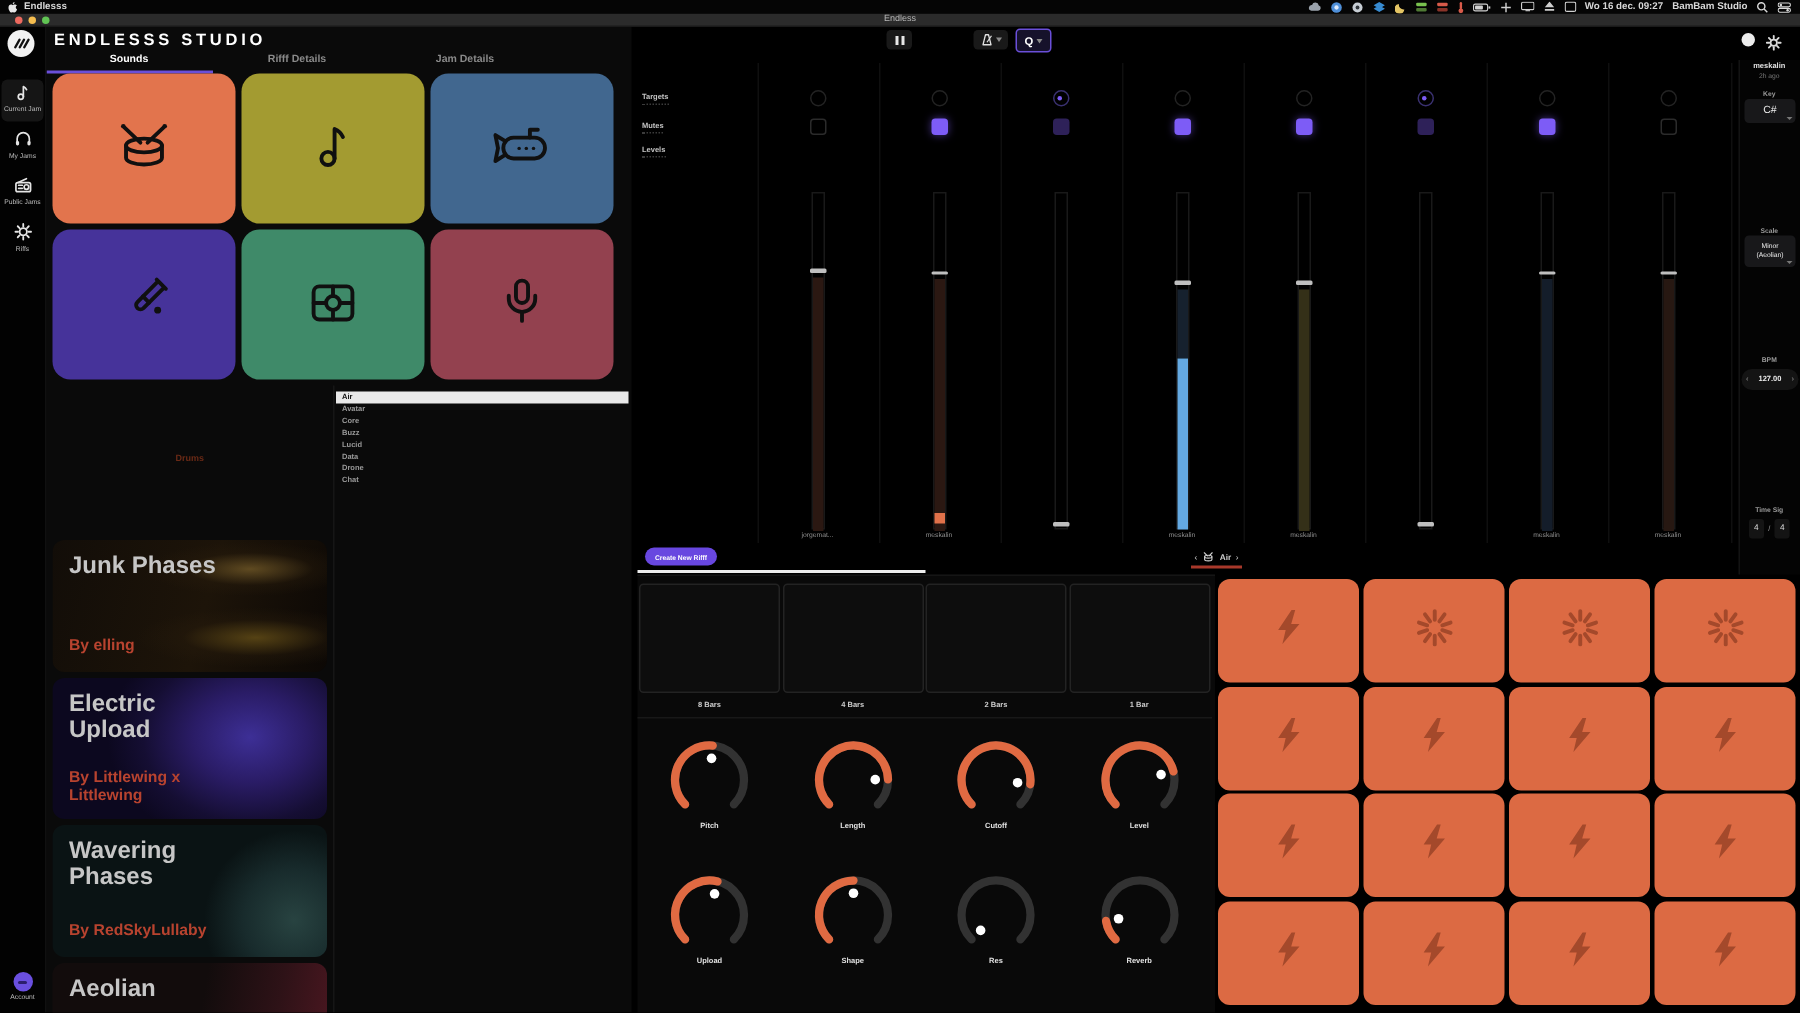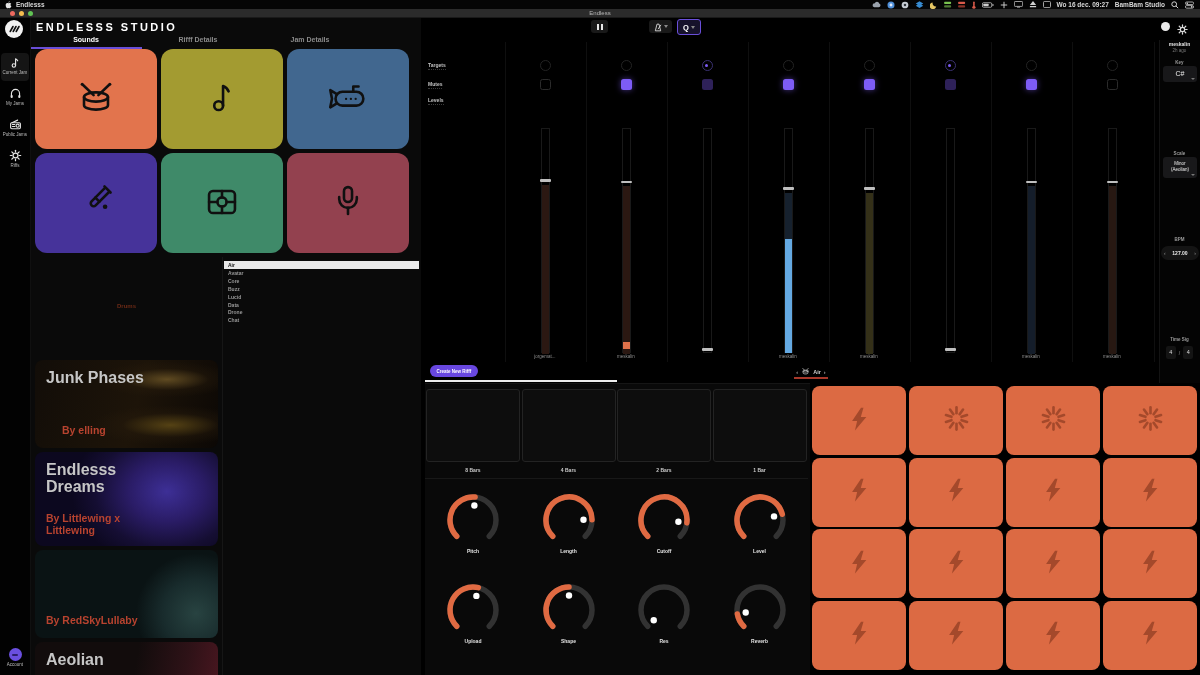--- a/index.html
+++ b/index.html
@@ -333,27 +333,28 @@
     <div class="abs preset-row" style="top: 284.7px;">Buzz</div>
     <div class="abs preset-row" style="top: 292.6px;">Lucid</div>
     <div class="abs preset-row" style="top: 300.5px;">Data</div>
     <div class="abs preset-row" style="top: 308.4px;">Drone</div>
     <div class="abs preset-row" style="top: 316.3px;">Chat</div>
   </div>
 <div class="abs vdiv"></div>
 <div id="jams">
     <div class="abs jam art1" style="top: 360px; height: 88px;">
       <div class="jt" style="position: absolute;">Junk Phases</div>
-      <div class="jb" style="top: 64px; position: absolute; left: 11px; margin-left: 16px;">By elling</div>
+      <div class="jb" style="top: 64px; position: absolute; left: 11px;">By elling</div>
     </div>
     <div class="abs jam art2" style="top: 452px; height: 94px;">
-      <div class="jt" style="position: absolute;">Endlesss Dreams</div>
+      <div class="jt" style="position: absolute;">Electric Upload</div>
       <div class="jb" style="top: 60px; position: absolute; left: 11px;">By Littlewing x Littlewing</div>
     </div>
     <div class="abs jam art3" style="top: 550px; height: 88px;">
+      <div class="jt" style="position: absolute;">Wavering Phases</div>
       <div class="jb" style="top: 64px; position: absolute; left: 11px;">By RedSkyLullaby</div>
     </div>
     <div class="abs jam art4" style="top: 642px; height: 40px;">
       <div class="jt" style="position: absolute;">Aeolian</div>
     </div>
   </div>
 
 <div class="abs tbtn" style="left:591px;top:20px;width:17px;height:13px;">
   <span style="display:flex;gap:2px;">
     <span style="width:2px;height:6px;background:#e8e8e8;"></span>

